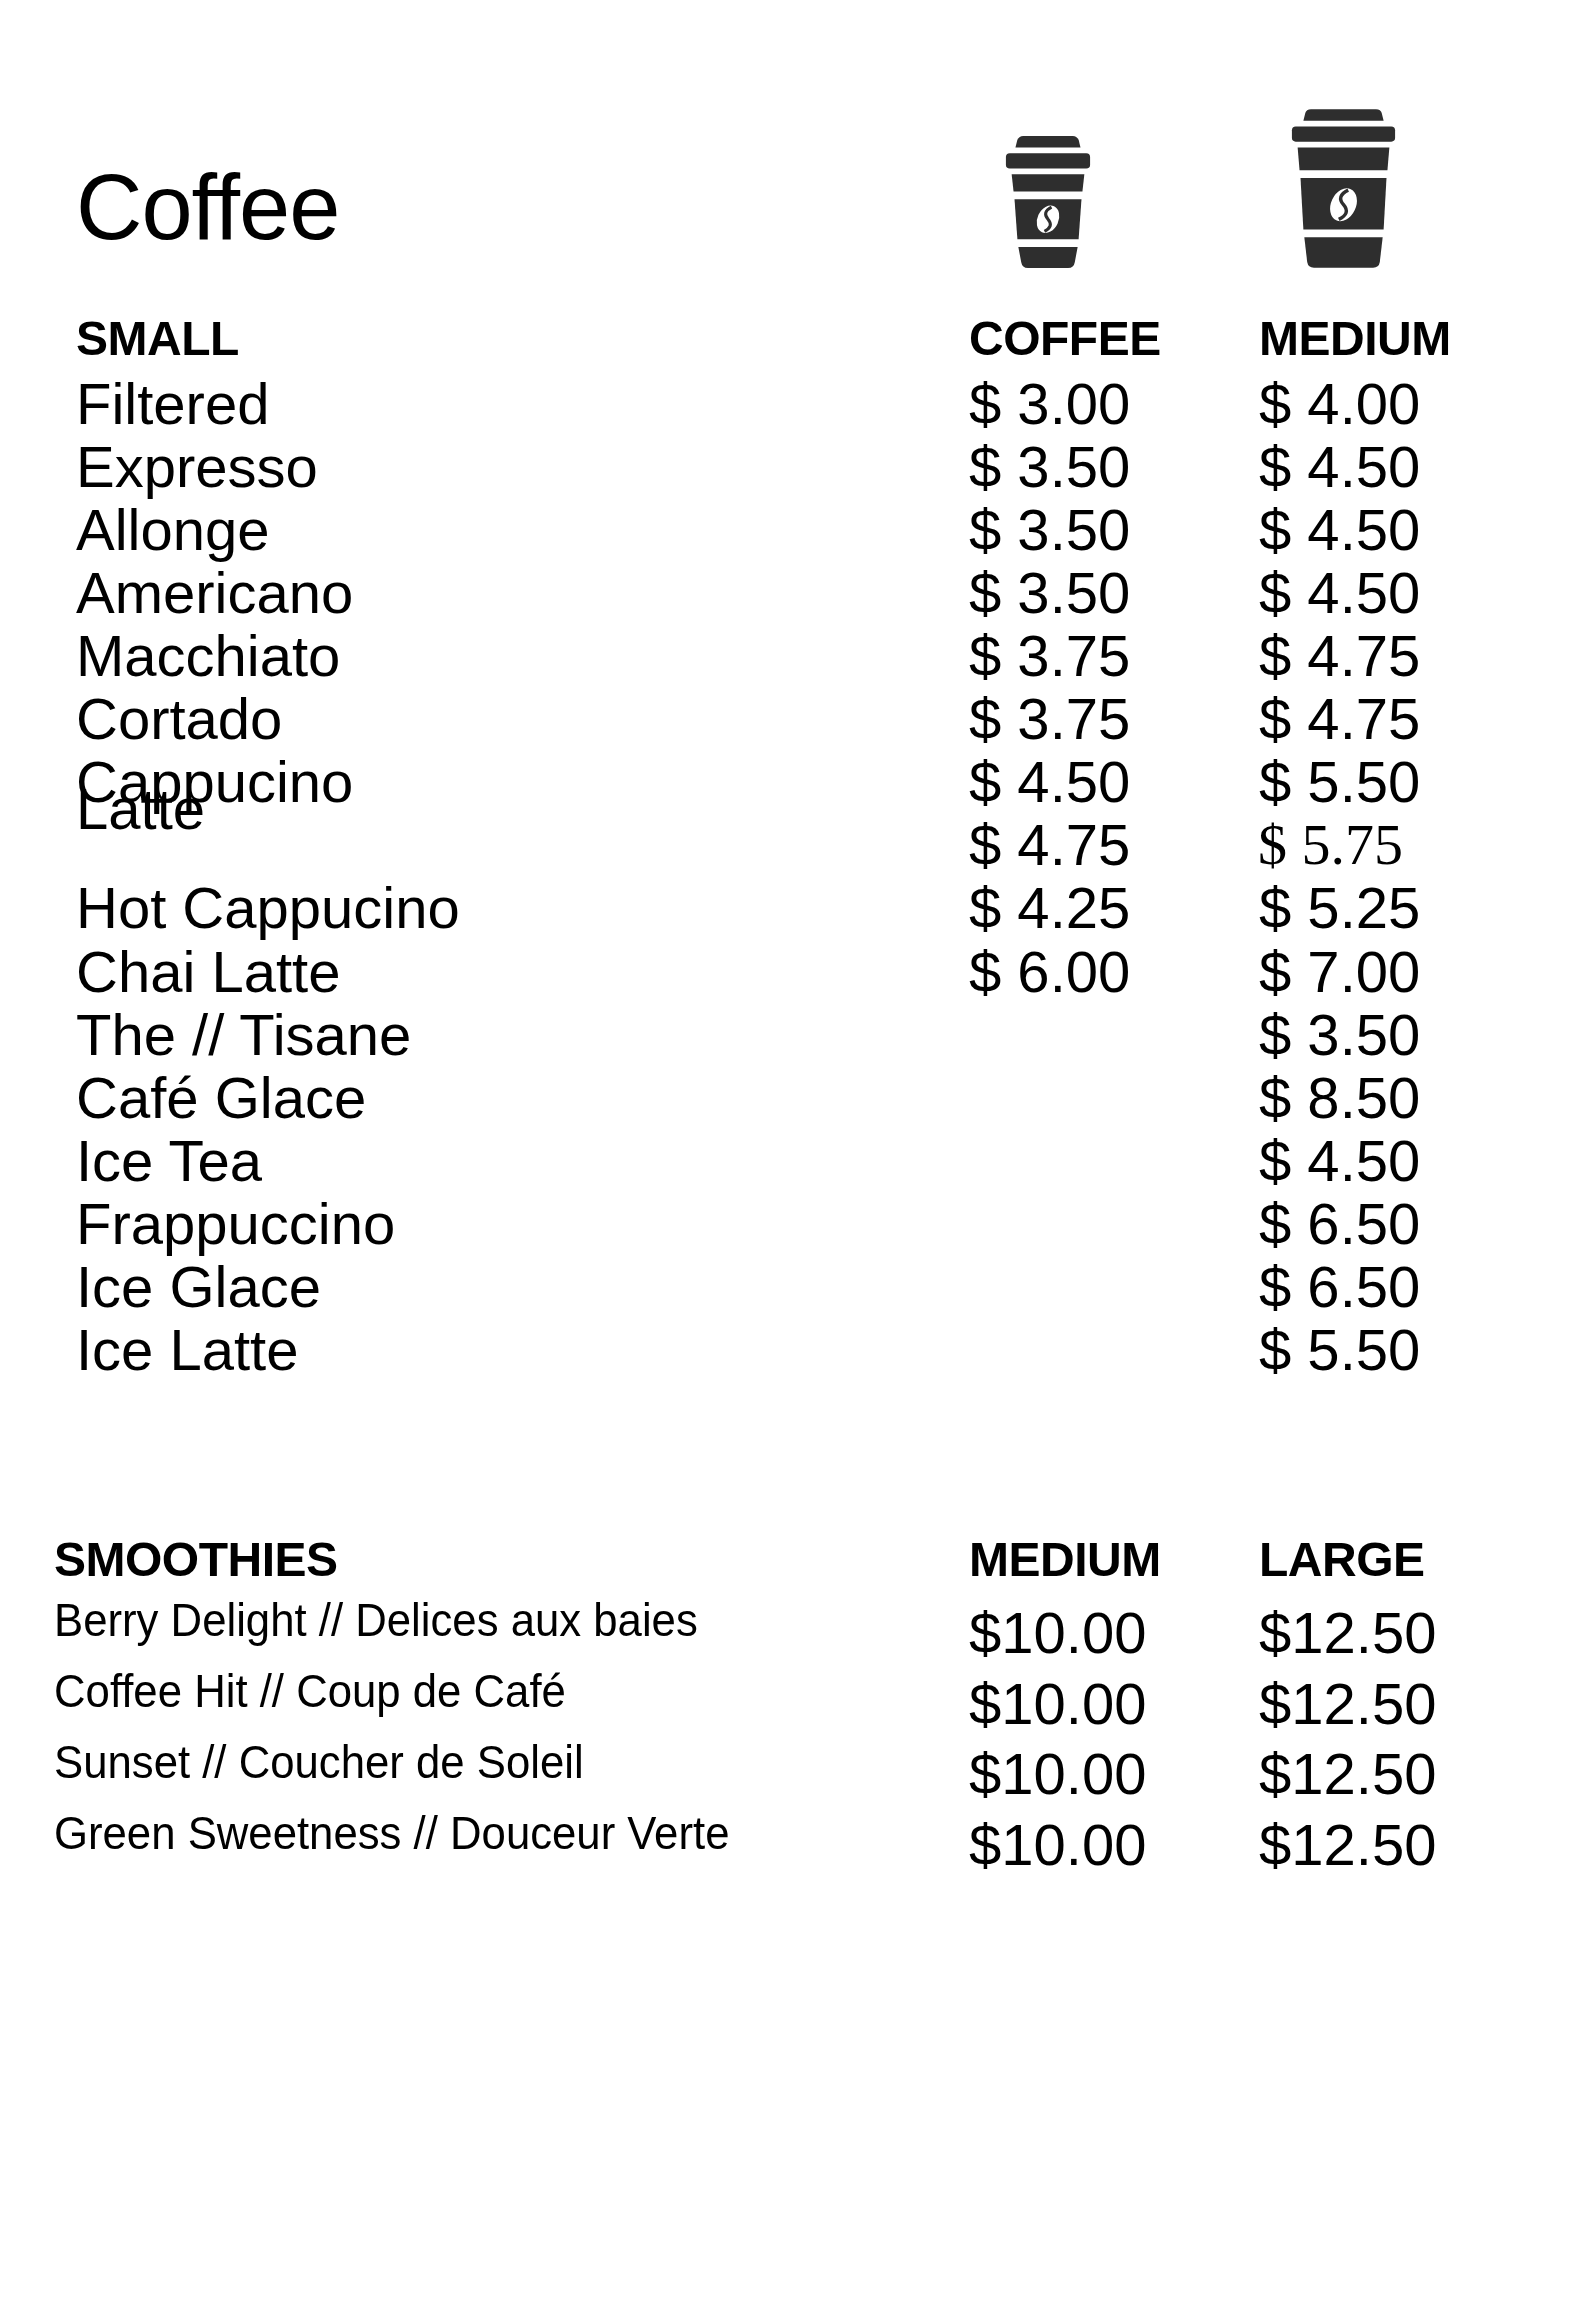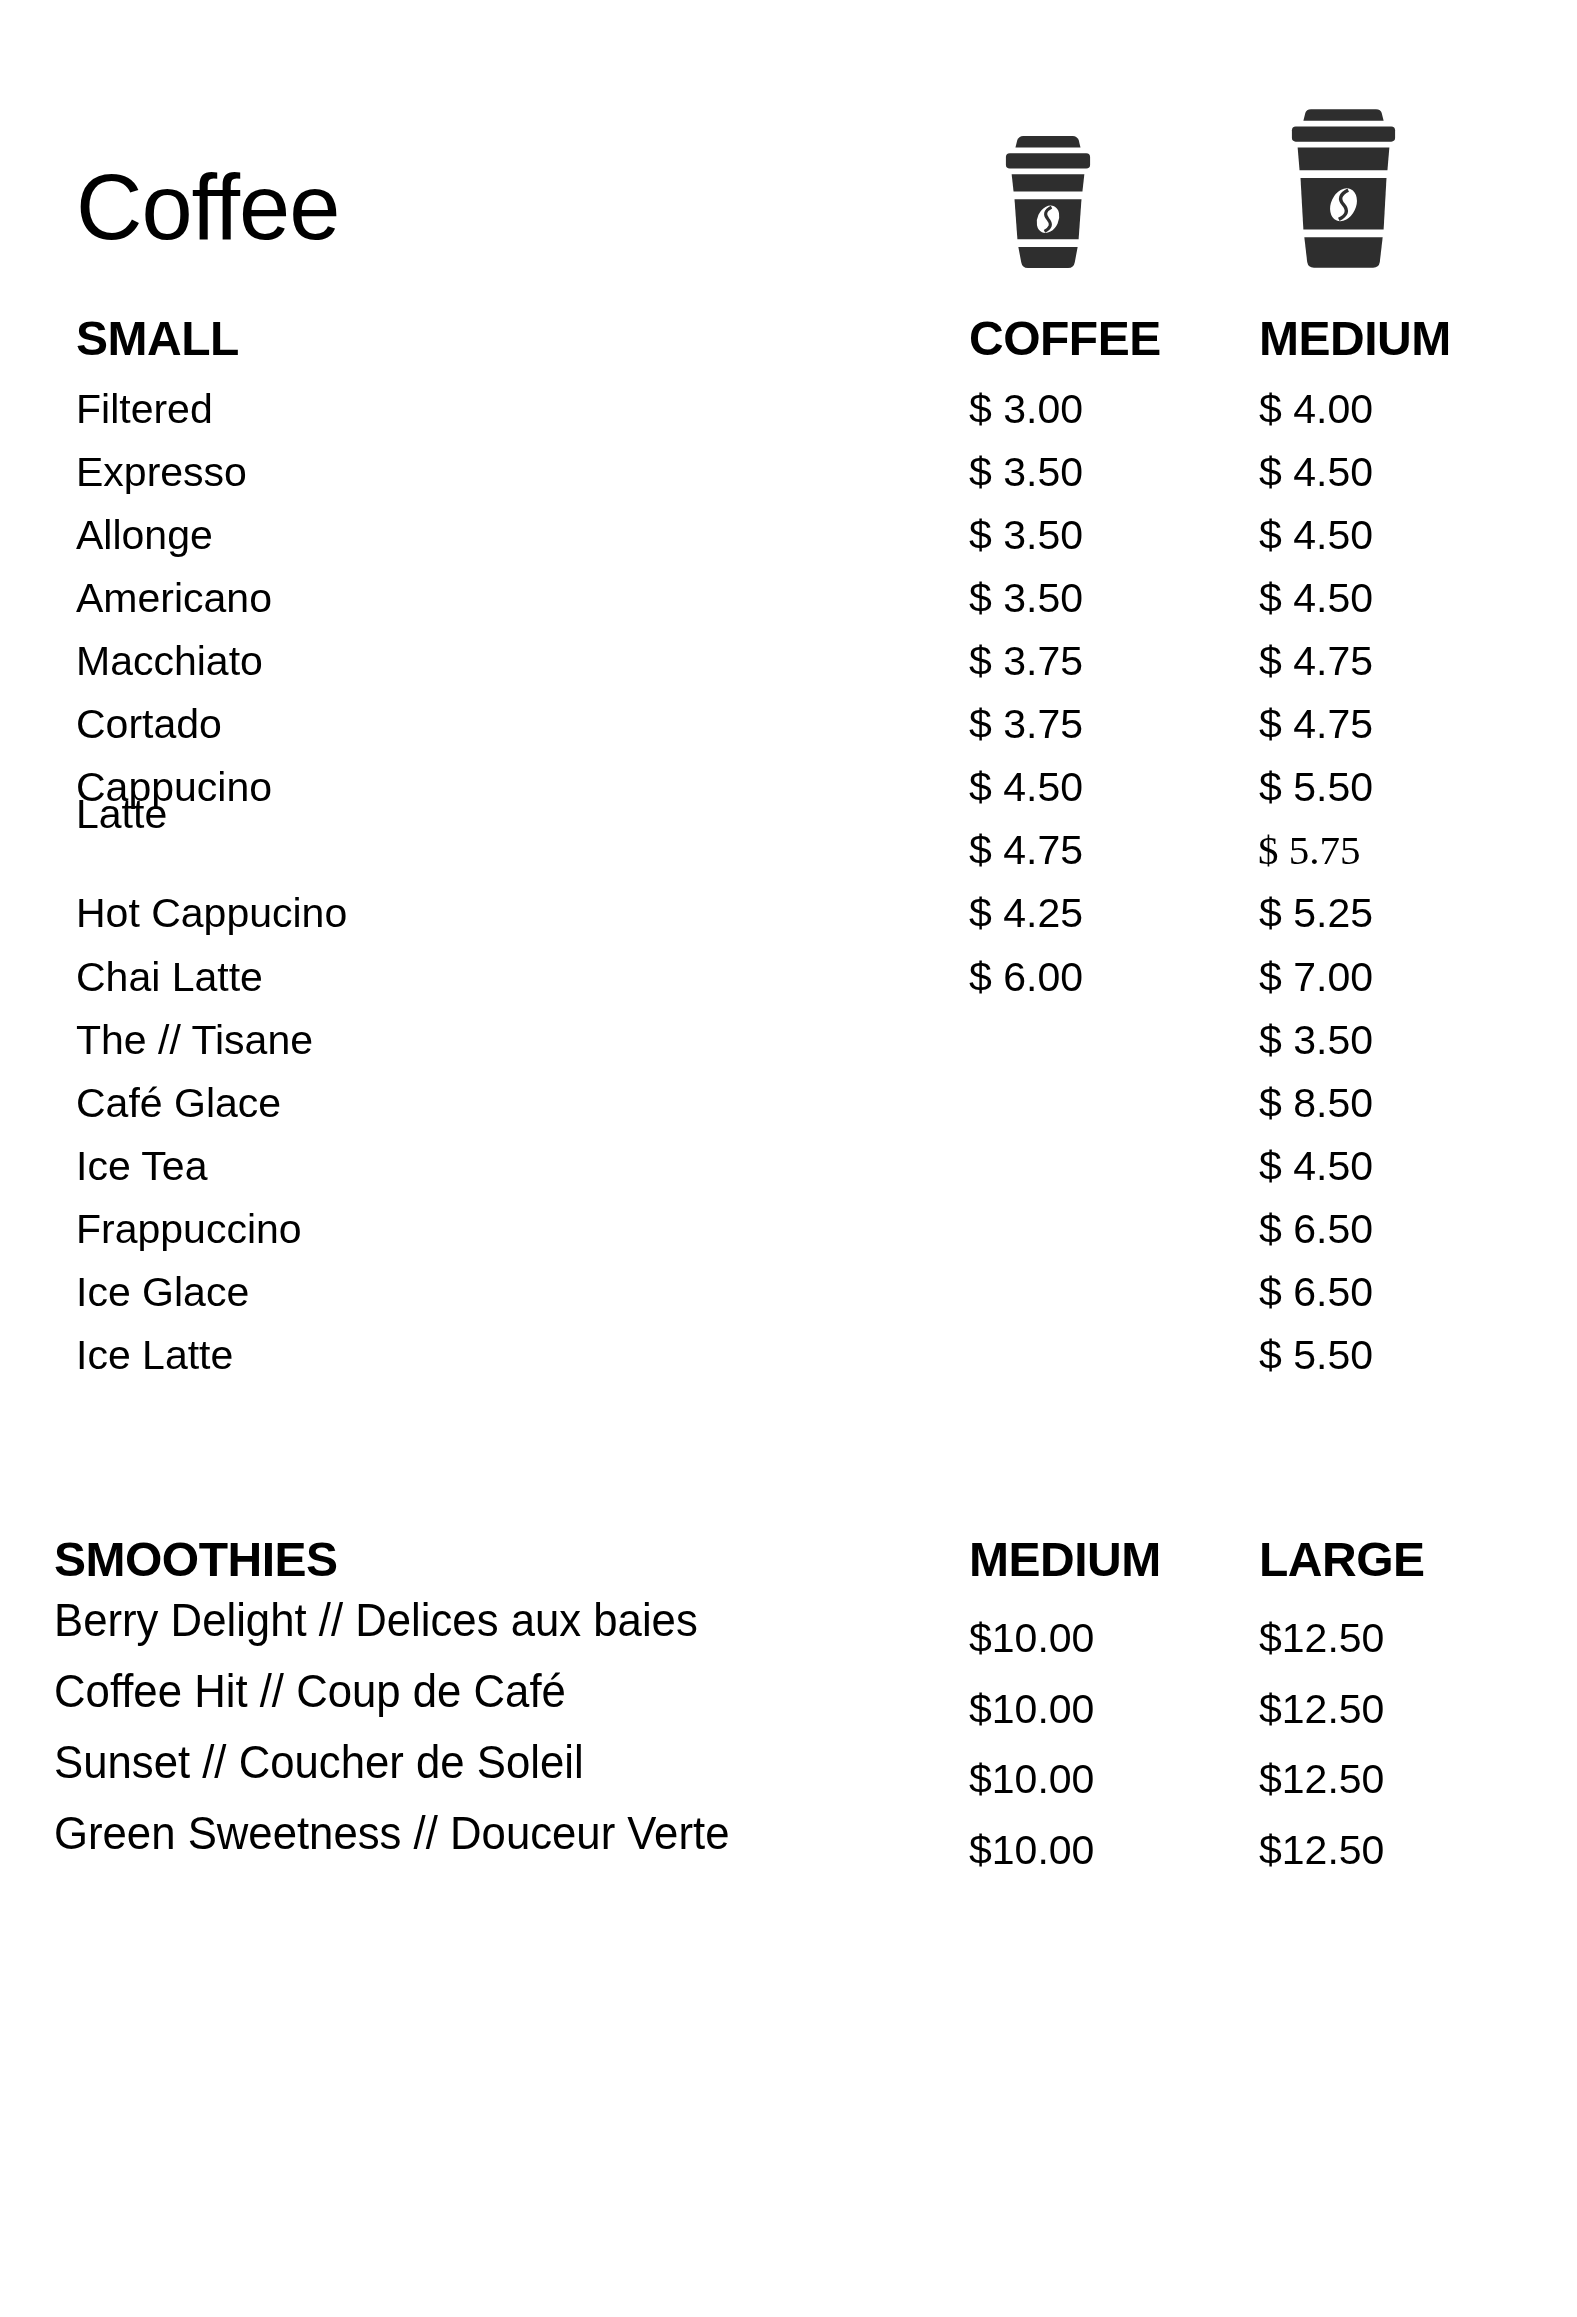--- a/index.html
+++ b/index.html
@@ -3,21 +3,21 @@
 <meta charset="utf-8">
 <style>
   html, body { margin: 0; padding: 0; background: #ffffff; }
   body {
     width: 1577px; height: 2317px; position: relative; overflow: hidden;
     font-family: "Liberation Sans", "DejaVu Sans", sans-serif; color: #000;
   }
   .abs { position: absolute; white-space: nowrap; }
   .title { left: 76px; top: 161px; font-size: 92px; font-weight: 400; line-height: 1; letter-spacing: -1px; }
   .hdr { font-size: 48px; font-weight: 700; line-height: 1; letter-spacing: -0.5px; }
-  .row { font-size: 41px; font-weight: 400; line-height: 1; margin-top: 14px; }
+  .row { font-size: 58px; font-weight: 400; line-height: 1; }
   .srow { font-size: 47px; font-weight: 400; line-height: 1; transform: scaleX(0.93); transform-origin: left center; }
   .icon { position: absolute; }
   .cup-body { fill: #2e2e2e; }
 </style>
 </head>
 <body>
 
 <div class="abs title">Coffee</div>
 
 <svg class="icon" style="left:1004px; top:134px;" width="88" height="136" viewBox="0 0 92 142">

